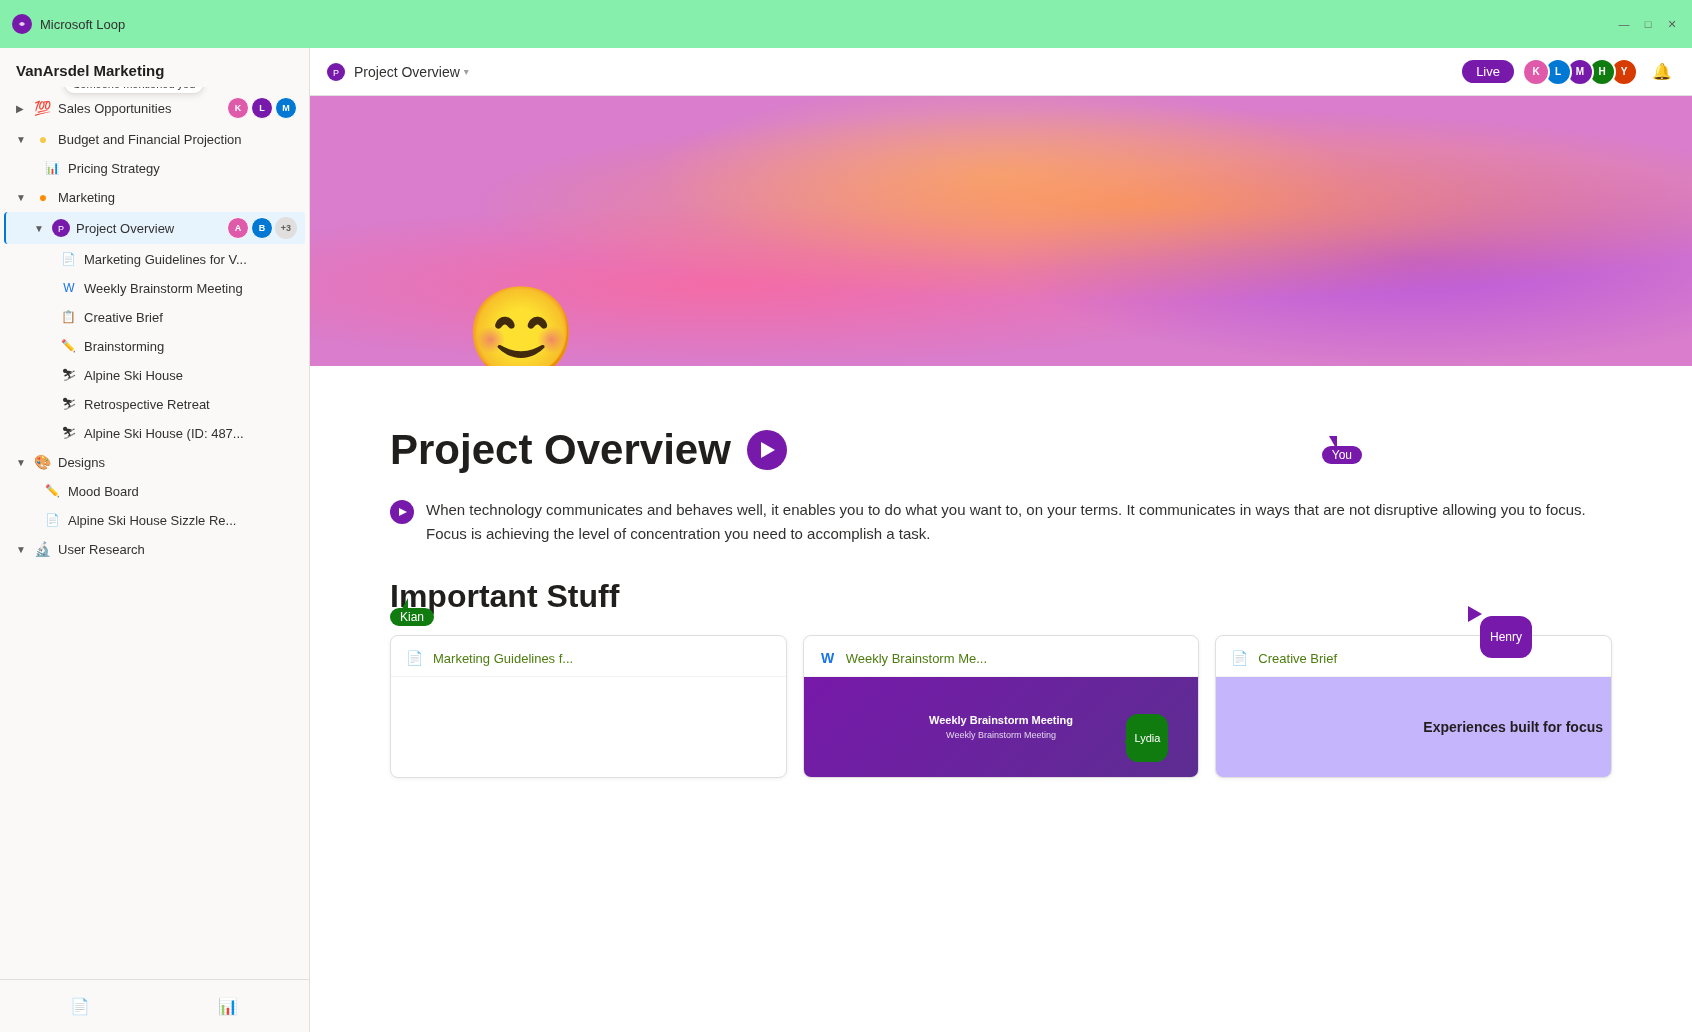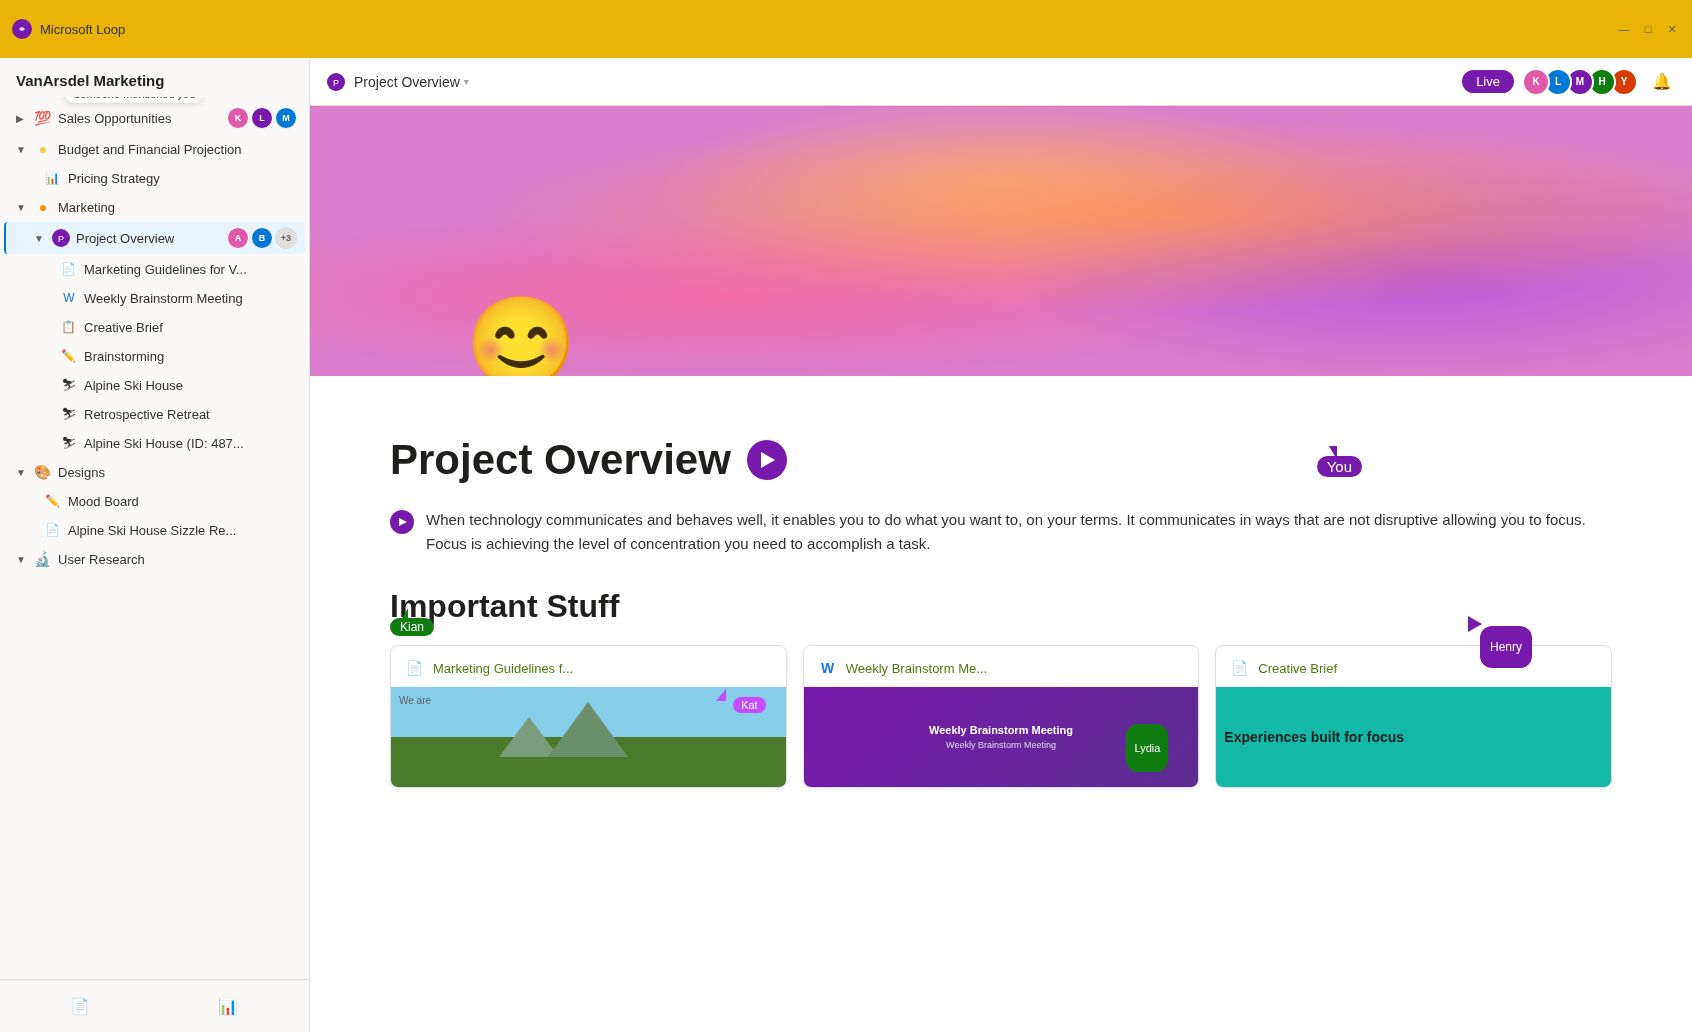--- a/index.html
+++ b/index.html
@@ -1,21 +1,21 @@
 <!DOCTYPE html>
 <html><head>
   <meta charset="utf-8">
   <style>
     * { box-sizing: border-box; margin: 0; padding: 0; }
     body { font-family: 'Segoe UI', Arial, sans-serif; background: #f3f2f1; width: 1692px; height: 1032px; overflow: hidden; display: flex; flex-direction: column; }
 
     
     .title-bar {
-      height: 58px;
-      background: #eab308;
+      height: 48px;
+      background: #86efac;
       display: flex;
       align-items: center;
       padding: 0 12px;
       gap: 8px;
       flex-shrink: 0;
     }
     .title-bar-logo {
       width: 20px; height: 20px;
       background: #7719aa;
       border-radius: 50%;
@@ -292,21 +292,21 @@
 
     
     .cursor-you {
       position: absolute;
       top: 20px;
       right: 250px;
       background: #7719aa;
       color: white;
       border-radius: 12px;
       padding: 2px 10px;
-      font-size: 15px;
+      font-size: 12px;
       font-weight: 500;
     }
     .cursor-arrow-you {
       position: absolute;
       top: 10px;
       right: 275px;
       width: 0; height: 0;
       border-style: solid;
       border-width: 0 8px 14px 0;
       border-color: transparent #7719aa transparent transparent;
@@ -515,24 +515,24 @@
     .brainstorm-title-preview {
       font-size: 11px;
       font-weight: 600;
       margin-bottom: 4px;
     }
 
     
     .creative-preview {
       width: 100%;
       height: 100%;
-      background: #14b8a6;
+      background: #c4b5fd;
       display: flex;
       flex-direction: column;
-      align-items: flex-start;
+      align-items: flex-end;
       justify-content: center;
       padding: 8px;
     }
     .creative-preview-text {
       font-size: 14px;
       font-weight: 700;
       color: #201f1e;
       text-align: center;
     }
 
@@ -754,30 +754,20 @@
         <div>
           <div class="section-title">Important Stuff</div>
 
           <div class="cards-row">
 
             <div class="card">
               <div class="card-header">
                 <span class="card-doc-icon">📄</span>
                 <span class="card-title">Marketing Guidelines f...</span>
               </div>
-              <div class="card-preview">
-                <div class="mountain-preview">
-                  <div class="mountain-shape2"></div>
-                  <div class="mountain-shape"></div>
-                  <div class="preview-text-overlay">We are</div>
-                </div>
-
-                <div class="kat-arrow"></div>
-                <div class="cursor-kat">Kat</div>
-              </div>
             </div>
 
             <div class="card">
               <div class="card-header">
                 <span class="card-doc-icon" style="color:#1a73e8; font-weight:bold;">W</span>
                 <span class="card-title">Weekly Brainstorm Me...</span>
               </div>
               <div class="card-preview">
                 <div class="brainstorm-preview">
                   <div class="brainstorm-title-preview">Weekly Brainstorm Meeting</div>

